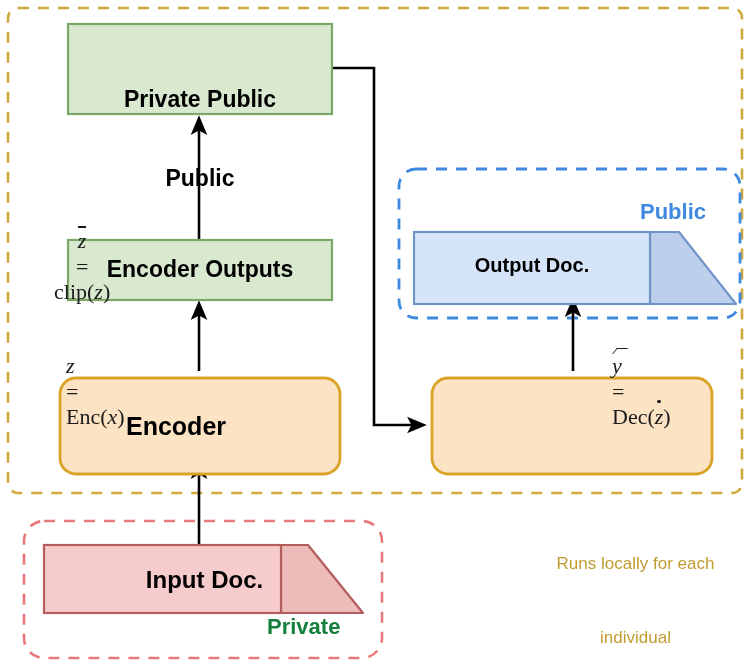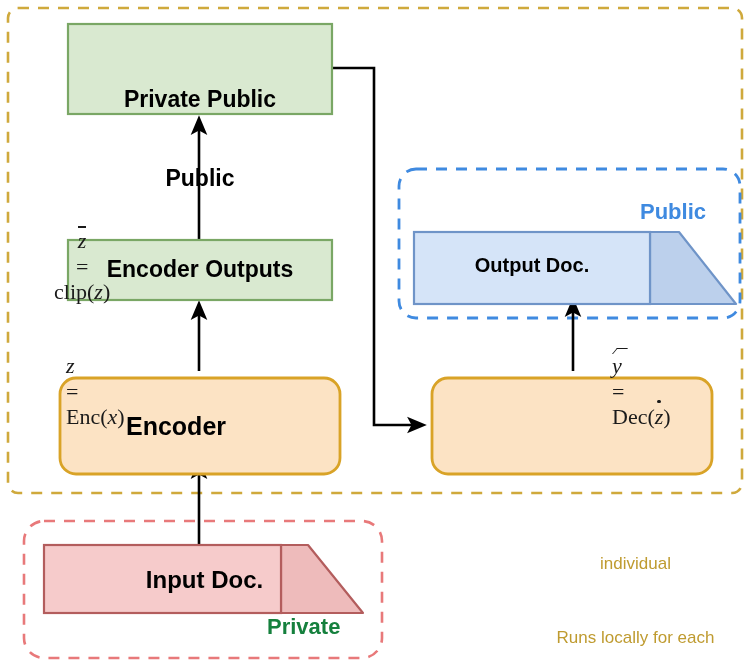--- a/index.html
+++ b/index.html
@@ -154,22 +154,22 @@
 
   <div class="lbl box-label" style="left:44px; top:566px; width:237px; font-size:24px;margin-left:42px;">Input Doc.</div>
 
   <div class="lbl box-label" style="left:414px; top:254px; width:236px; font-size:20px;">Output Doc.</div>
 
   <div class="lbl zone-tag" style="left:640px; top:183px; color:#3f8ae0;margin-top:16px;">Public</div>
 
   <div class="lbl zone-tag" style="left:267px; top:614px; color:#15803d;">Private</div>
 
   <div class="lbl note" style="left:533px; top:503px; width:205px;">
+    <div>Runs locally for each</div>
     <div>individual</div>
-    <div>Runs locally for each</div>
   </div>
 
 
   <div class="lbl math" style="left:32px; top:203px;text-align:center;" aria-label="z bar equals clip of z">
     <span class="ov"><i>z</i><span class="bar"></span></span>
     <span class="rm">=</span>
     <span class="rm">clip</span><span class="rm">(</span><i>z</i><span class="rm">)</span>
   </div>
 
   <div class="lbl math" style="left:44px; top:328px;" aria-label="z equals Enc of x">

